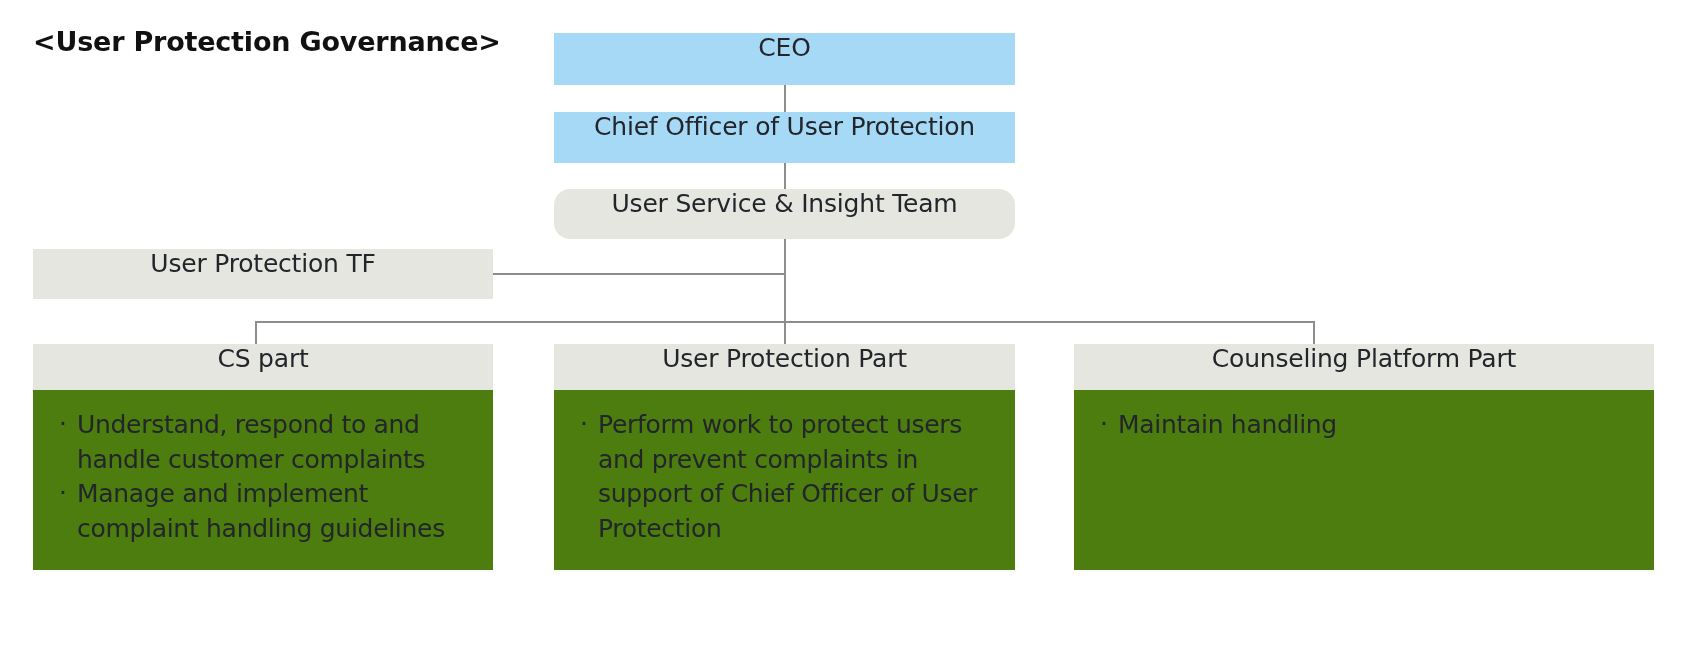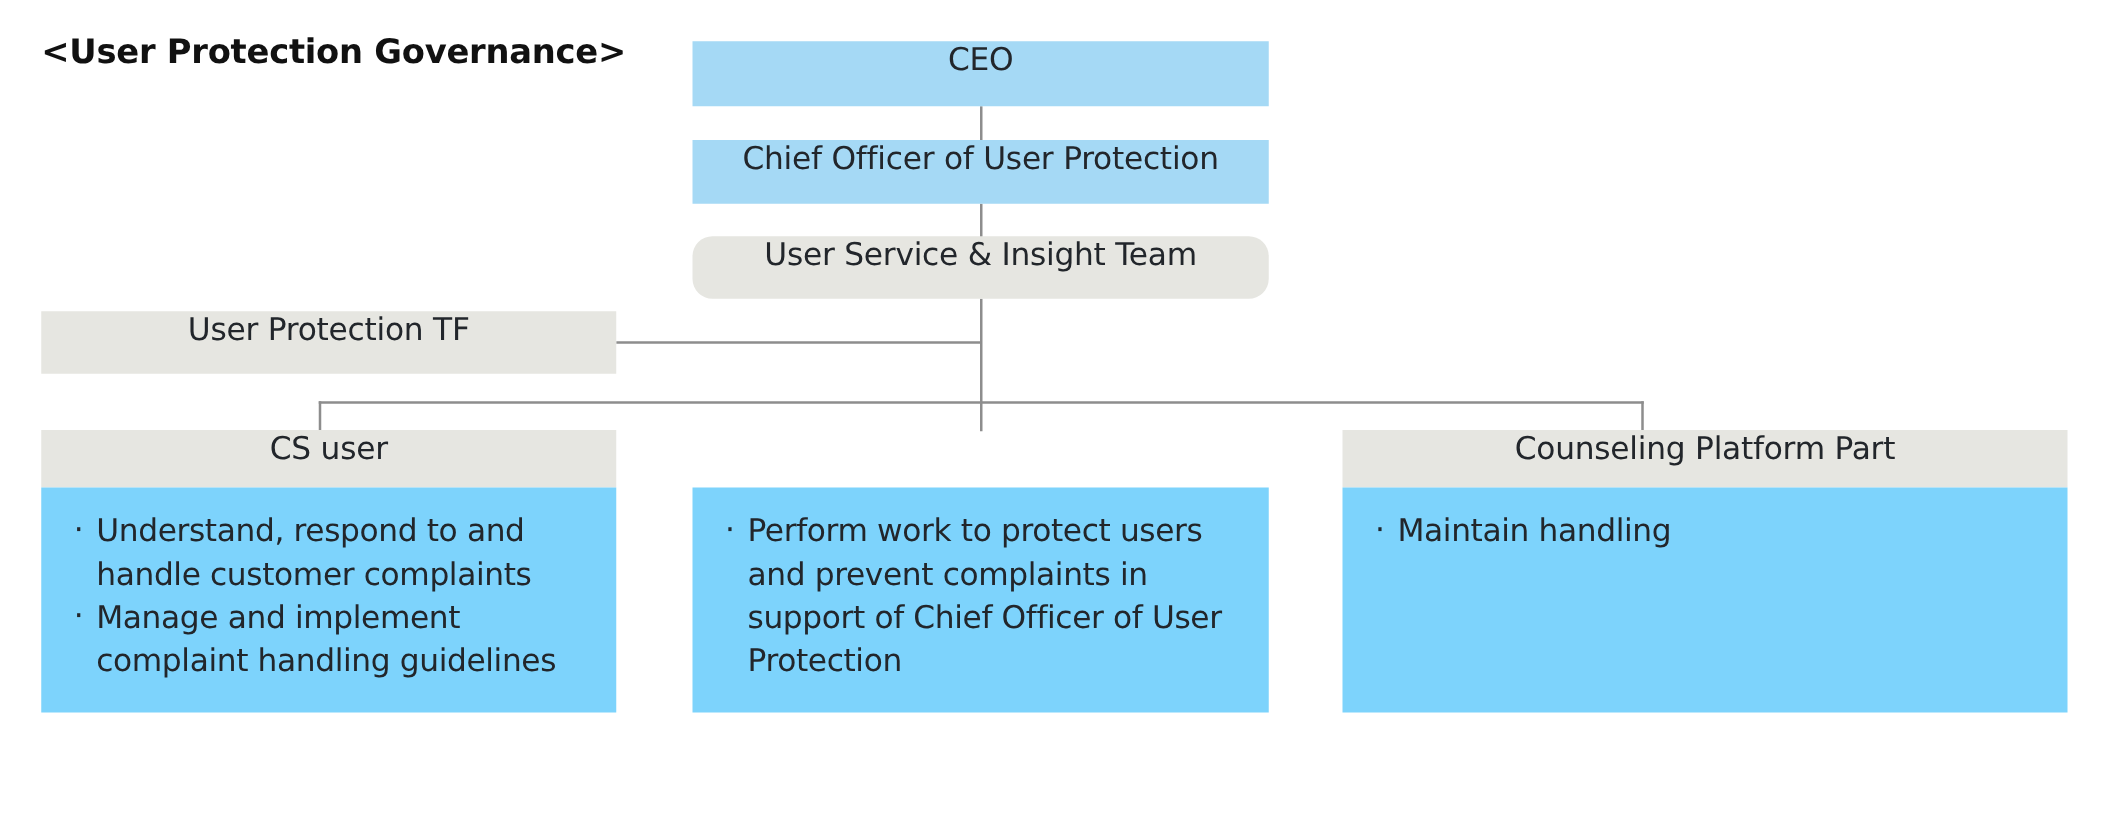--- a/index.html
+++ b/index.html
@@ -19,21 +19,21 @@
   .box{
     position:absolute;box-sizing:border-box;
     display:flex;justify-content:center;
     font-size:25px;color:#22262b;letter-spacing:-0.2px;
     white-space:nowrap;
   }
   .box.blue{background:#a5d9f5;}
   .box.grey{background:#e6e6e1;}
 
   .panel{
-    position:absolute;box-sizing:border-box;background:#7dd3fc;
+    position:absolute;box-sizing:border-box;background:#4d7c0f;
   }
   .panel ul{
     list-style:none;margin:0;padding:18px 16px 16px 24px;
   }
   .panel li{
     position:relative;font-size:25px;line-height:1.38;
     color:#22262b;letter-spacing:-0.3px;padding-left:20px;
     margin-bottom:0px;
   }
   .panel li::before{
@@ -70,29 +70,32 @@
 
   <div class="box grey" style="left:554px;top:189px;width:461px;height:50px;border-radius:16px;">
     <span>User Service &amp; Insight Team</span>
   </div>
 
   <div class="box grey" style="left:33px;top:249px;width:460px;height:50px;">
     <span>User Protection TF</span>
   </div>
 
   <div class="box grey" style="left:33px;top:344px;width:460px;height:46px;">
-    <span>CS user</span>
+    <span>CS part</span>
   </div>
   <div class="panel" style="left:33px;top:390px;width:460px;height:180px;">
     <ul>
       <li>Understand, respond to and handle customer complaints</li>
       <li>Manage and implement complaint handling guidelines</li>
     </ul>
   </div>
 
+  <div class="box grey" style="left:554px;top:344px;width:461px;height:46px;">
+    <span>User Protection Part</span>
+  </div>
   <div class="panel" style="left:554px;top:390px;width:461px;height:180px;">
     <ul>
       <li>Perform work to protect users and prevent complaints in support of Chief Officer of User Protection</li>
     </ul>
   </div>
 
   <div class="box grey" style="left:1074px;top:344px;width:580px;height:46px;">
     <span>Counseling Platform Part</span>
   </div>
   <div class="panel" style="left:1074px;top:390px;width:580px;height:180px;">

